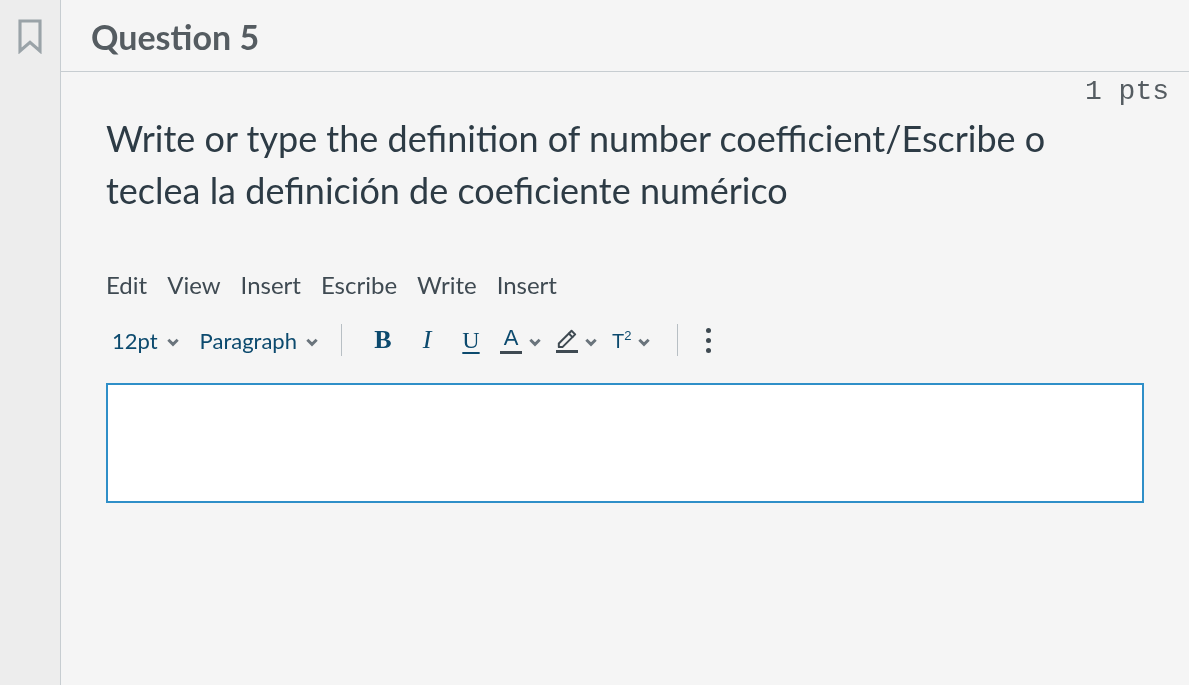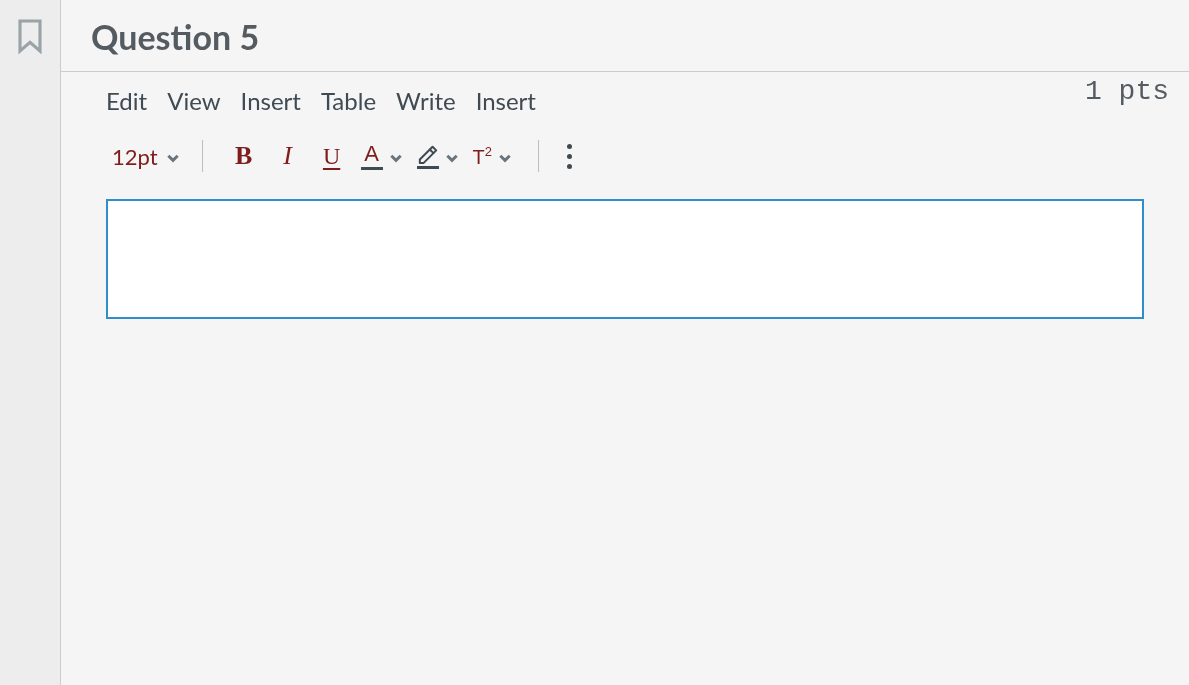--- a/index.html
+++ b/index.html
@@ -79,21 +79,21 @@
     font-size: 24px;
     color: #3f4a52;
     padding: 4px 0 14px 0;
   }
   .menubar span { cursor: pointer; }
   .toolbar {
     display: flex;
     align-items: center;
     gap: 8px;
     font-size: 22px;
-    color: #7f1d1d;
+    color: #0c4a6e;
     padding: 8px 0 18px 0;
   }
   .tool-group {
     display: flex;
     align-items: center;
     gap: 6px;
     padding: 0 6px;
   }
   .dropdown {
     display: flex;
@@ -203,43 +203,54 @@
         </svg>
     </span>
   </div>
 
   <div class="question-card">
     <div class="q-header">
       <div class="q-title">Question 5</div>
       <div class="q-points">1 pts</div>
     </div>
 
+    <div class="q-body">
+      <p class="q-prompt">Write or type the definition of number coefficient/Escribe o teclea la definición de coeficiente numérico</p>
+    </div>
 
     <div class="editor">
 
       <div class="menubar">
         <span>Edit</span>
         <span>View</span>
         <span>Insert</span>
-        <span>Table</span>
+        <span>Escribe</span>
         <span>Write</span>
         <span>Insert</span>
       </div>
 
       <div class="toolbar">
 
         <div class="dropdown">
           <span>12pt</span>
           <span class="chev">
             <svg viewBox="0 0 12 12">
                 <path d="M2 4 L6 8 L10 4"></path>
               </svg>
           </span>
         </div>
 
+        <div class="dropdown">
+          <span>Paragraph</span>
+          <span class="chev">
+            <svg viewBox="0 0 12 12">
+                <path d="M2 4 L6 8 L10 4"></path>
+              </svg>
+          </span>
+        </div>
 
         <div class="divider"></div>
 
         <div class="tool-group">
           <div class="icon-btn bold">B</div>
           <div class="icon-btn italic">I</div>
           <div class="icon-btn underline">U</div>
 
           <div class="split-btn">
             <span class="text-color">

